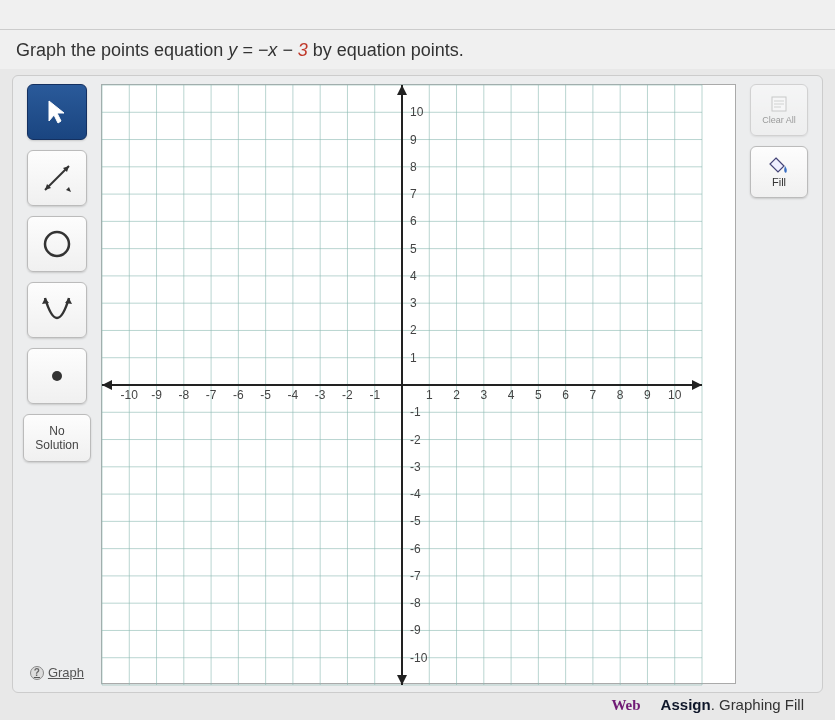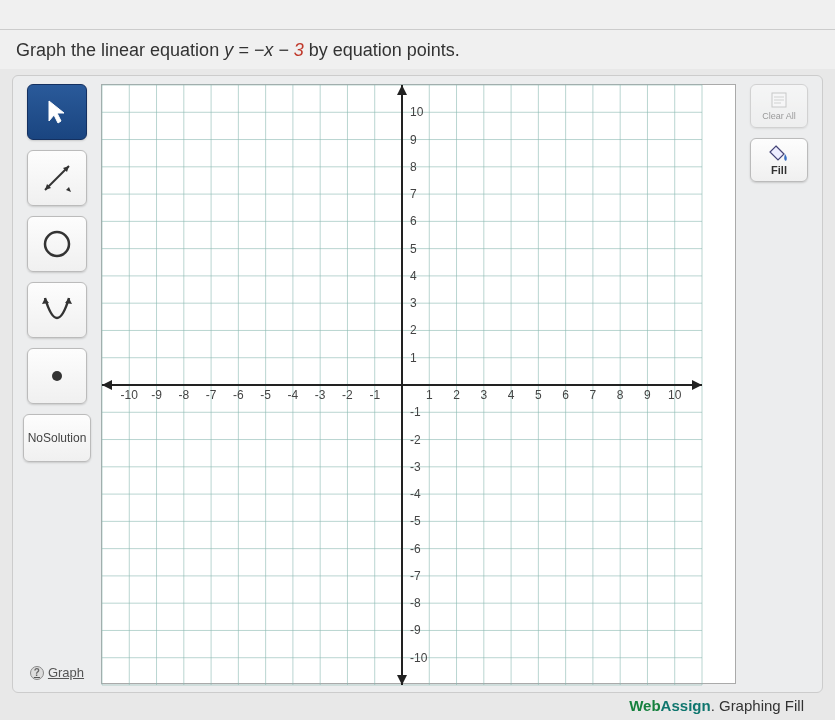--- a/index.html
+++ b/index.html
@@ -53,21 +53,21 @@
     .tool-btn.active {
       background: linear-gradient(#2a5a9a,#1a4580);
       border-color: #143060;
     }
     .tool-btn.active svg { fill: #fff; stroke: #fff; }
     .no-sol-btn {
       width: 68px; height: 48px;
       background: linear-gradient(#fdfdfd,#f0f0f0);
       border: 1px solid #bbb;
       border-radius: 6px;
-      display: flex; 
+      display: flex; flex-direction: column;
       align-items: center; justify-content: center;
       font-size: 12px; color:#444;
       cursor: pointer;
       line-height: 1.2;
       box-shadow: 0 1px 2px rgba(0,0,0,0.15);
     }
     .help-link {
       margin-top: auto;
       font-size: 13px;
       color: #555;
@@ -96,51 +96,51 @@
       height: 600px;
     }
     .toolbar-right {
       width: 70px;
       display: flex;
       flex-direction: column;
       gap: 10px;
       align-items: center;
     }
     .right-btn {
-      width: 58px; height: 44px;
+      width: 58px; height: 52px;
       background: linear-gradient(#fdfdfd,#f0f0f0);
       border: 1px solid #bbb;
       border-radius: 6px;
       display: flex; flex-direction: column;
       align-items: center; justify-content: center;
       cursor: pointer;
       font-size: 11px; color:#555;
       gap: 2px;
       box-shadow: 0 1px 2px rgba(0,0,0,0.15);
     }
     .right-btn.disabled { opacity: 0.55; }
     .footer-brand {
       position: absolute;
       bottom: -22px; right: 18px;
       font-size: 15px; color:#333;
     }
-    .footer-brand .wa1 { color:#15803d; font-weight:600;}
-    .footer-brand .wa2 { color:#0f766e; font-weight:700;}
+    .footer-brand .wa1 { color:#701a75; font-weight:600;font-family:Liberation Serif, serif;}
+    .footer-brand .wa2 { color:#0f172a; font-weight:700;margin-left:20px;}
     svg { overflow: visible; }
     .tick-label { font: 12px Arial; fill:#444; }
     .grid-line { stroke: #8bb9b2; stroke-width: 1; opacity: 0.6; }
     .axis-line { stroke: #222; stroke-width: 2; }
   </style>
 </head>
 <body>
 
 <div class="top-bar"></div>
 
 <div class="question">
-  <span>Graph the linear equation </span>
+  <span>Graph the points equation </span>
   <i>y = −x − </i>
   <i class="num">3</i>
   <span> by equation points.</span>
 </div>
 
 <div class="graph-container">
 
   <div class="toolbar-left">
     <div class="tool-btn active">
       <svg width="22" height="26" viewBox="0 0 22 26">
@@ -287,20 +287,20 @@
         <line x1="5" y1="9" x2="15" y2="9" stroke="#bbb"></line>
         <line x1="5" y1="12" x2="12" y2="12" stroke="#bbb"></line>
       </svg>
       <span style="font-size:9px">Clear All</span>
     </div>
     <div class="right-btn">
       <svg width="22" height="18">
         <path d="M8 2 L16 10 L10 16 L2 8 Z" fill="#eef" stroke="#447" stroke-width="1.2"></path>
         <path d="M17 10 Q20 14 18 17 Q15 16 17 10 Z" fill="#3a6fc4"></path>
       </svg>
-      <span style="font-weight:700;color:#333">Fill</span>
+      <span style="font-weight:400;color:#333">Fill</span>
     </div>
   </div>
 
   <div class="footer-brand">
     <span class="wa1">Web</span><span class="wa2">Assign</span><span>. Graphing Fill</span>
   </div>
 </div>
 
 </body></html>

